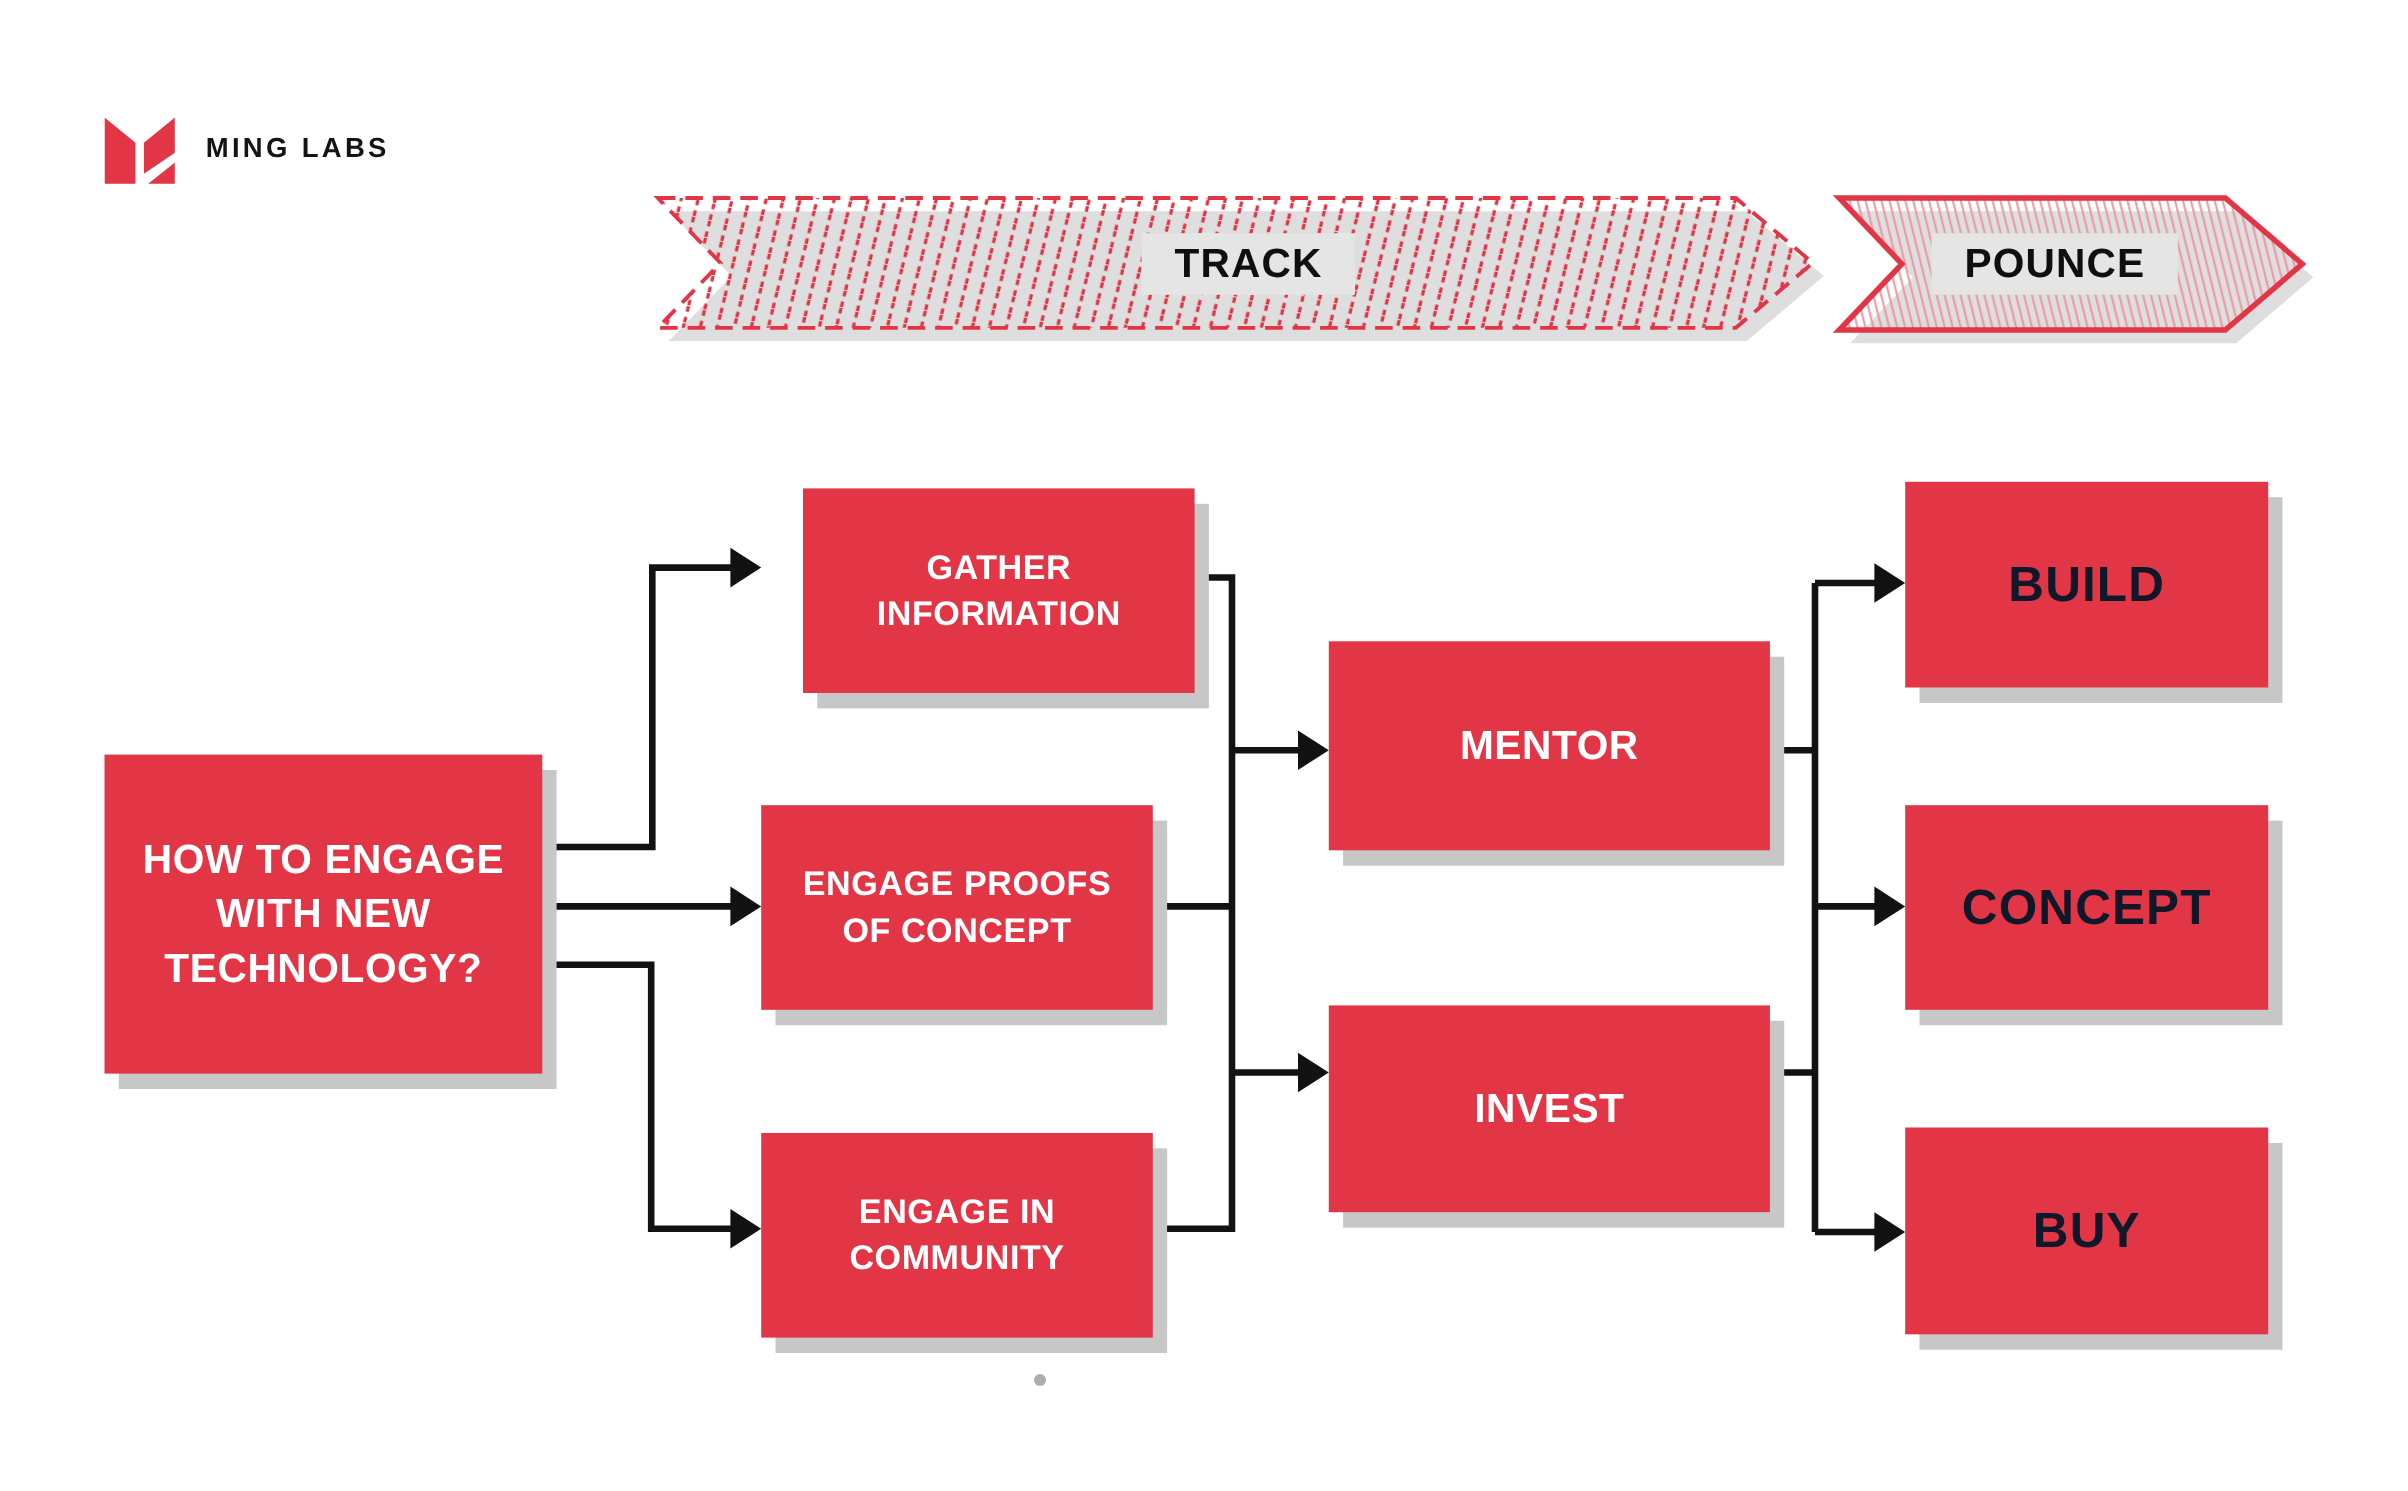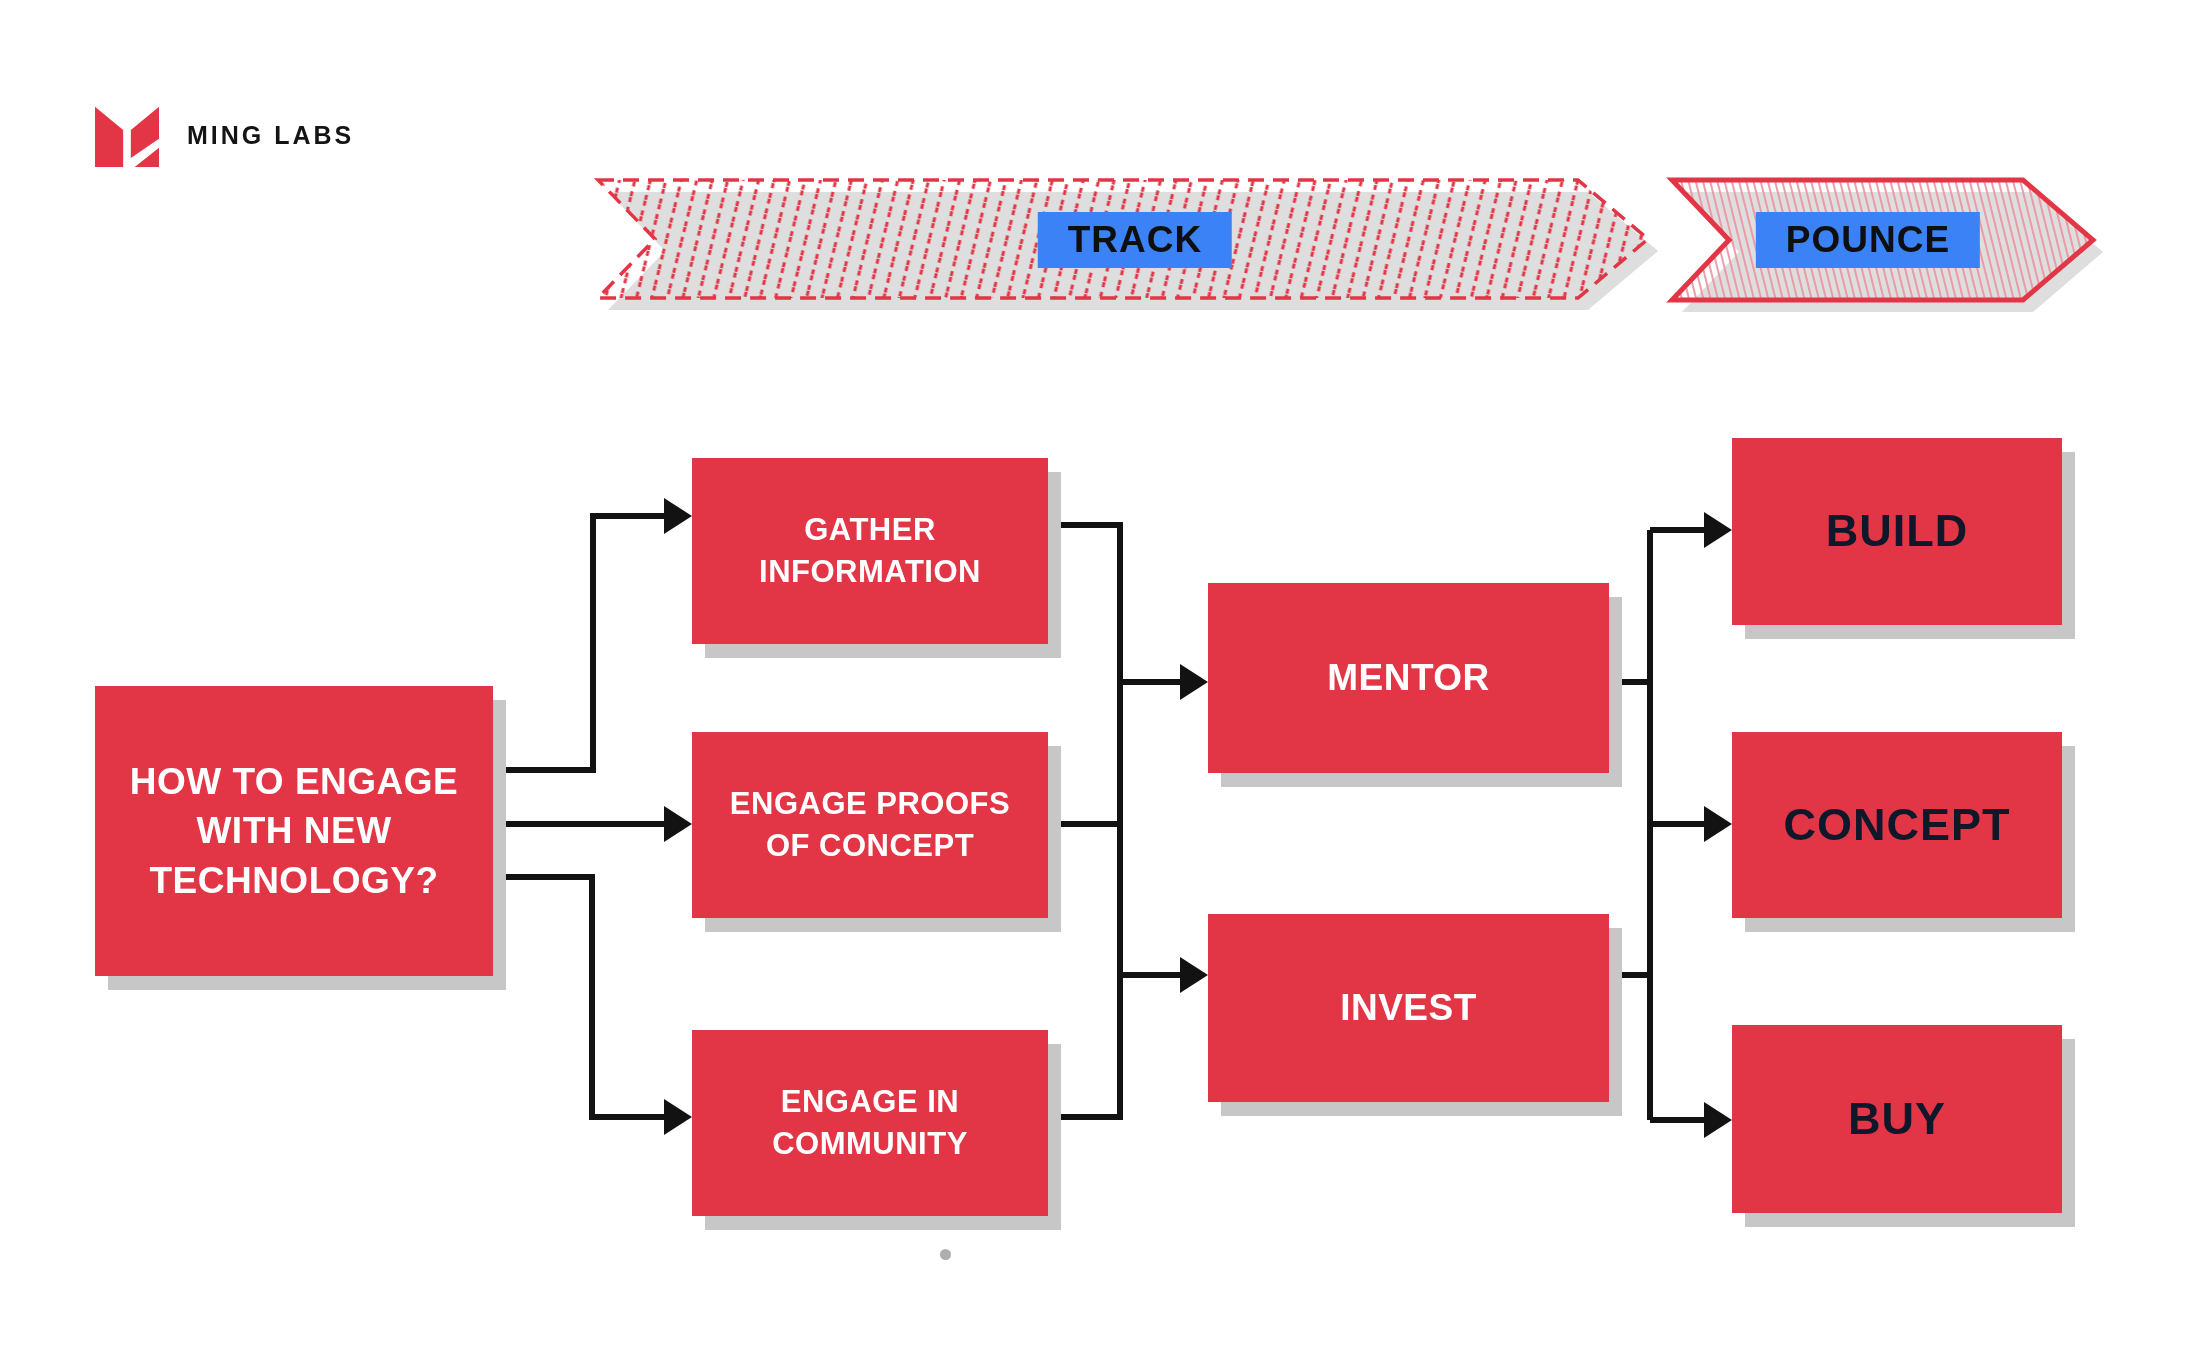--- a/index.html
+++ b/index.html
@@ -15,39 +15,39 @@
   .logo{position:absolute;left:95px;top:100px;display:flex;align-items:center;gap:28px;}
   .logo-mark{width:64px;height:70px;display:block;}
   .logo-text{
     font-size:25px;font-weight:700;color:#141414;letter-spacing:3px;
     white-space:nowrap;
   }
   
   .banner-svg{position:absolute;display:block;}
   .banner-label{
     position:absolute;transform:translate(-50%,-50%);
-    background:#3b82f6;color:#0f0f0f;
+    background:#e5e5e5;color:#0f0f0f;
     font-size:37px;font-weight:700;letter-spacing:1px;
     padding:7px 30px;white-space:nowrap;
   }
   
   .connectors{position:absolute;left:0;top:0;pointer-events:none;}
   
   .node{
     position:absolute;
     background:#E23546;
     box-shadow:13px 14px 0 0 #C7C7C7;
     display:flex;align-items:center;justify-content:center;
     text-align:center;
     color:#ffffff;font-weight:700;letter-spacing:0.5px;
     line-height:1.34;
   }
   .node.q     {left:95px;  top:686px; width:398px;height:290px;font-size:37px;padding:0 26px;box-sizing:border-box;}
   .node.mid   {left:692px; width:356px;height:186px;font-size:31px;padding:0 30px;box-sizing:border-box;}
-  .node.g     {top:458px;}
+  .node.g     {top:444px;margin-left:38px;}
   .node.p     {top:732px;}
   .node.e     {top:1030px;}
   .node.mode  {left:1208px;width:401px;font-size:37px;}
   .node.m     {top:583px;height:190px;}
   .node.i     {top:914px;height:188px;}
   .node.act   {left:1732px;width:330px;color:#0f172a;font-size:45px;letter-spacing:1px;}
   .node.b     {top:438px;height:187px;}
   .node.pa    {top:732px;height:186px;}
   .node.bu    {top:1025px;height:188px;}
   .dot{

